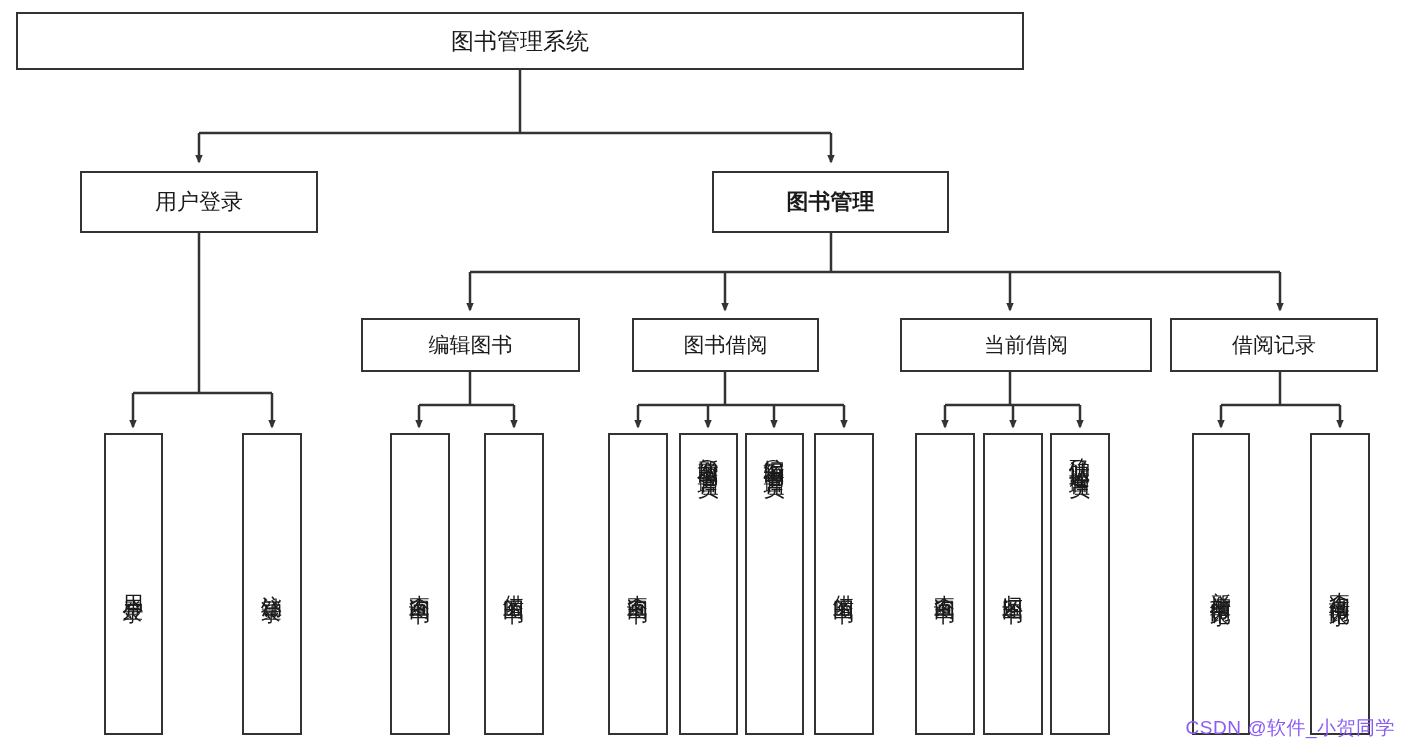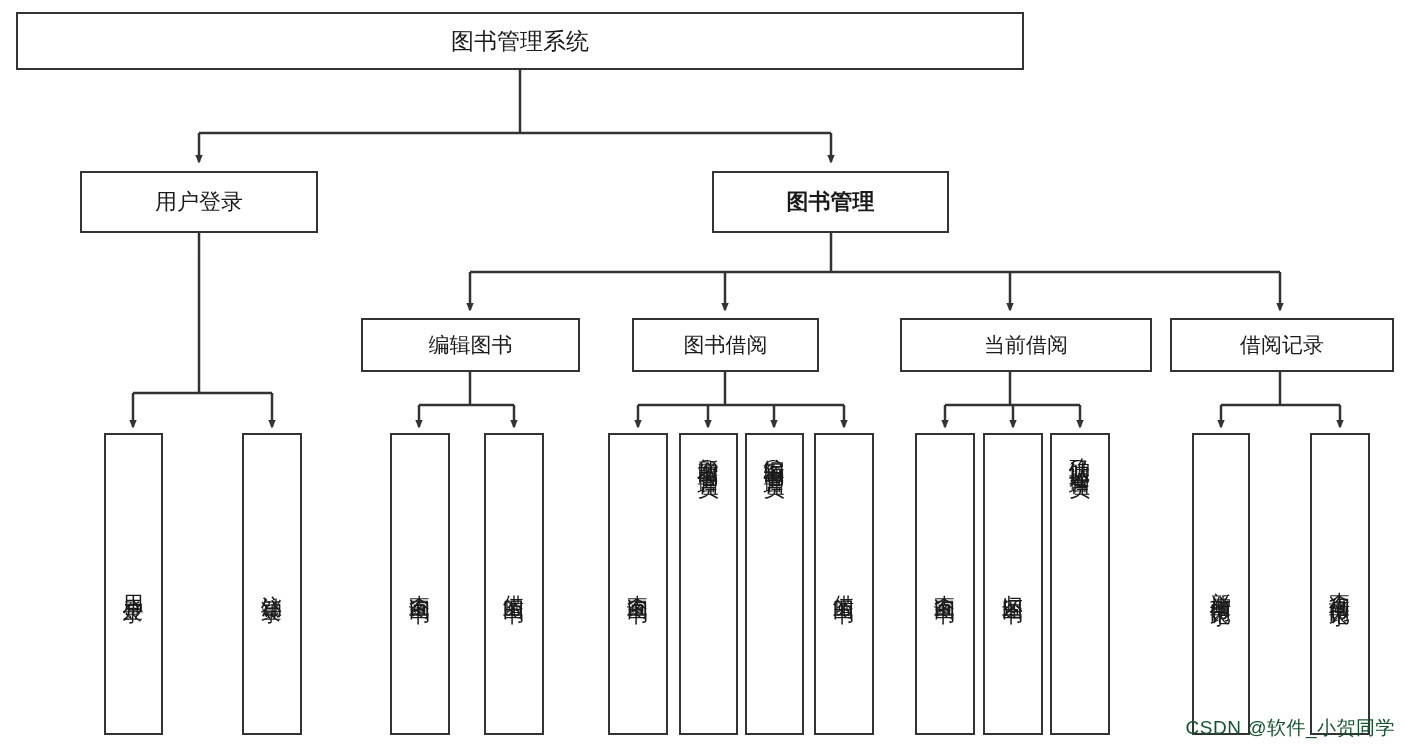--- a/index.html
+++ b/index.html
@@ -60,21 +60,21 @@
   }
   .node.leaf.centered {
     align-items: center;
     padding-top: 0;
   }
   #watermark {
     position: absolute;
     right: 10px;
     bottom: 6px;
     font-size: 19px;
-    color: #14532d;
+    color: #8b5cf6;
     white-space: nowrap;
     letter-spacing: 0.5px;
     margin-left: 6px;
   }
 </style>
 </head>
 <body>
 
 <div id="canvas">
 
@@ -141,21 +141,21 @@
 
   <div class="node lvl2" style="left:361px; top:318px; width:219px; height:54px;">
     <span>编辑图书</span>
   </div>
   <div class="node lvl2" style="left:632px; top:318px; width:187px; height:54px;">
     <span>图书借阅</span>
   </div>
   <div class="node lvl2" style="left:900px; top:318px; width:252px; height:54px;">
     <span>当前借阅</span>
   </div>
-  <div class="node lvl2" style="left:1170px; top:318px; width:224px; height:54px;">
+  <div class="node lvl2" style="left:1170px; top:318px; width:208px; height:54px;">
     <span>借阅记录</span>
   </div>
 
   <div class="node leaf centered" style="left:104px; top:433px; width:59px; height:302px;">
     <span class="vtext">用户登录</span>
   </div>
   <div class="node leaf centered" style="left:242px; top:433px; width:60px; height:302px;">
     <span class="vtext">注销登录</span>
   </div>
 

